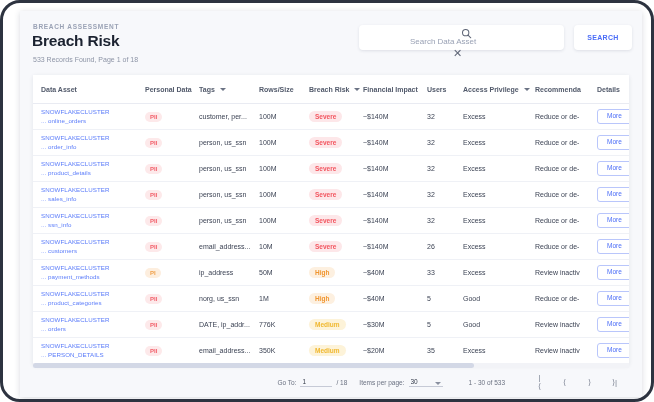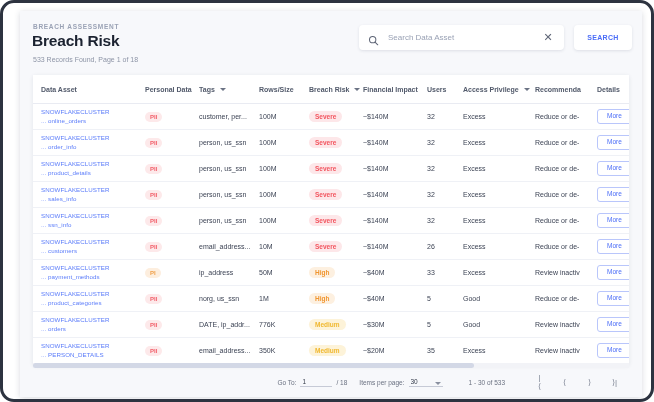--- a/index.html
+++ b/index.html
@@ -8,21 +8,21 @@
     background: #ffffff;
     font-family: "Liberation Sans", sans-serif;
     overflow: hidden;
   }
   #frame {
     position: absolute;
     left: 0; top: 0;
     width: 654px; height: 402px;
     box-sizing: border-box;
     border: 3px solid #2d3340;
-    border-radius: 14px;
+    border-radius: 20px;
     background: #ffffff;
     overflow: hidden;
   }
   #card {
     position: absolute;
     left: 17px; top: 8px;
     width: 622px; height: 386px;
     background: #f7f8fb;
     box-shadow: 0 1px 6px rgba(40,50,80,0.18);
     overflow: hidden;
@@ -48,21 +48,21 @@
     position: absolute; left: 13px; top: 45px;
     font-size: 7px; color: #8d94a6;
   }
 
   .searchwrap {
     position: absolute; right: 78px; top: 14px;
     width: 205px; height: 25px;
     background: #ffffff;
     border-radius: 4px;
     box-shadow: 0 1px 3px rgba(40,50,80,0.12);
-    display: flex; align-items: center;
+    display: flex; align-items: center; flex-direction: column;
   }
   .search-icon { margin-left: 9px; width: 11px; height: 11px; flex: none; }
   .search-input {
     flex: 1; border: none; outline: none;
     background: transparent;
     font-family: "Liberation Sans", sans-serif;
     font-size: 8px; color: #2a3040;
     margin-left: 7px;
   }
   .search-input::placeholder { color: #9aa2b5; }

